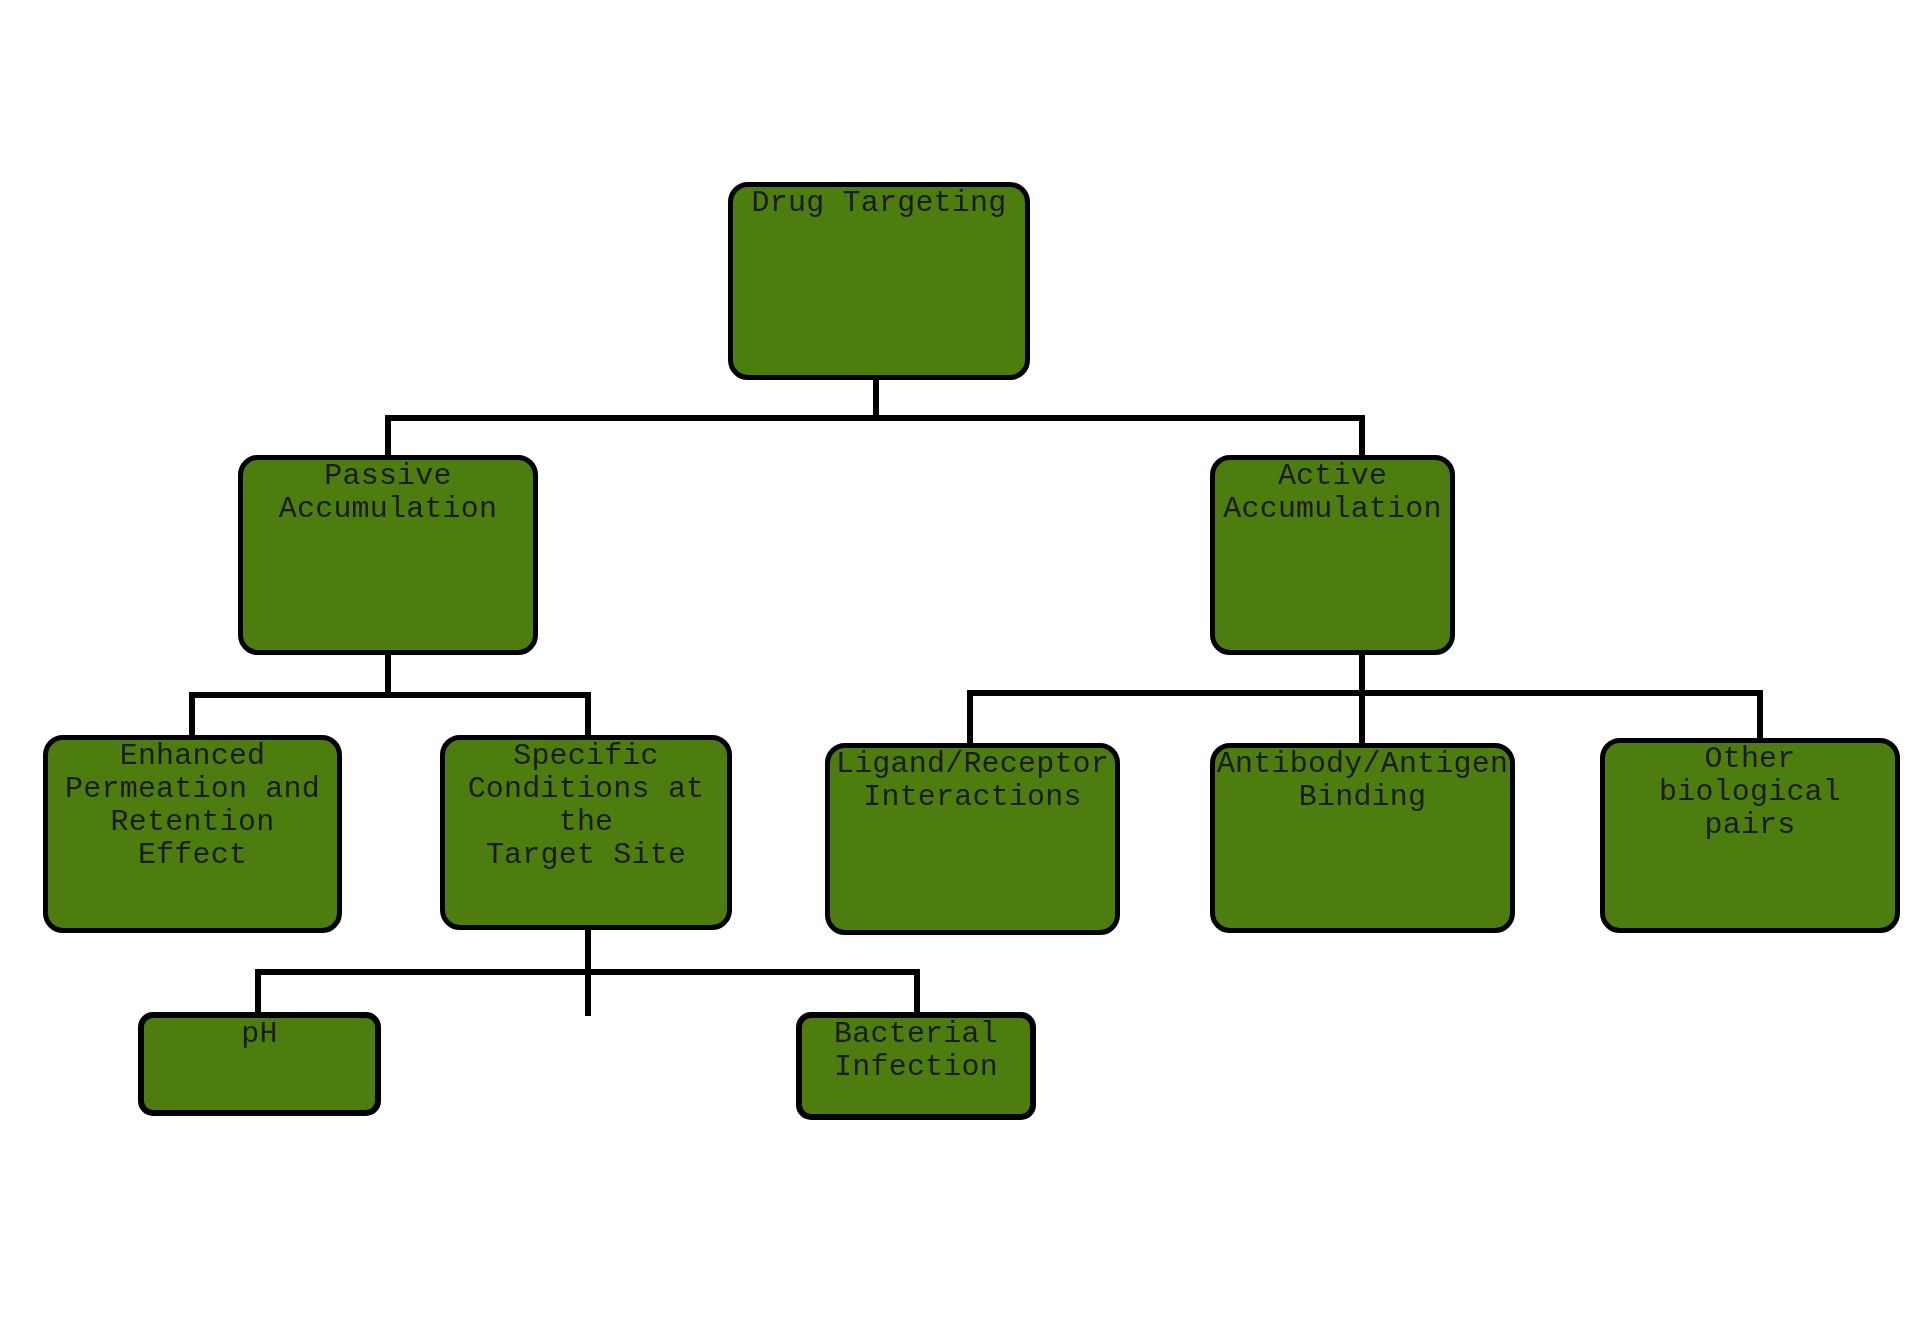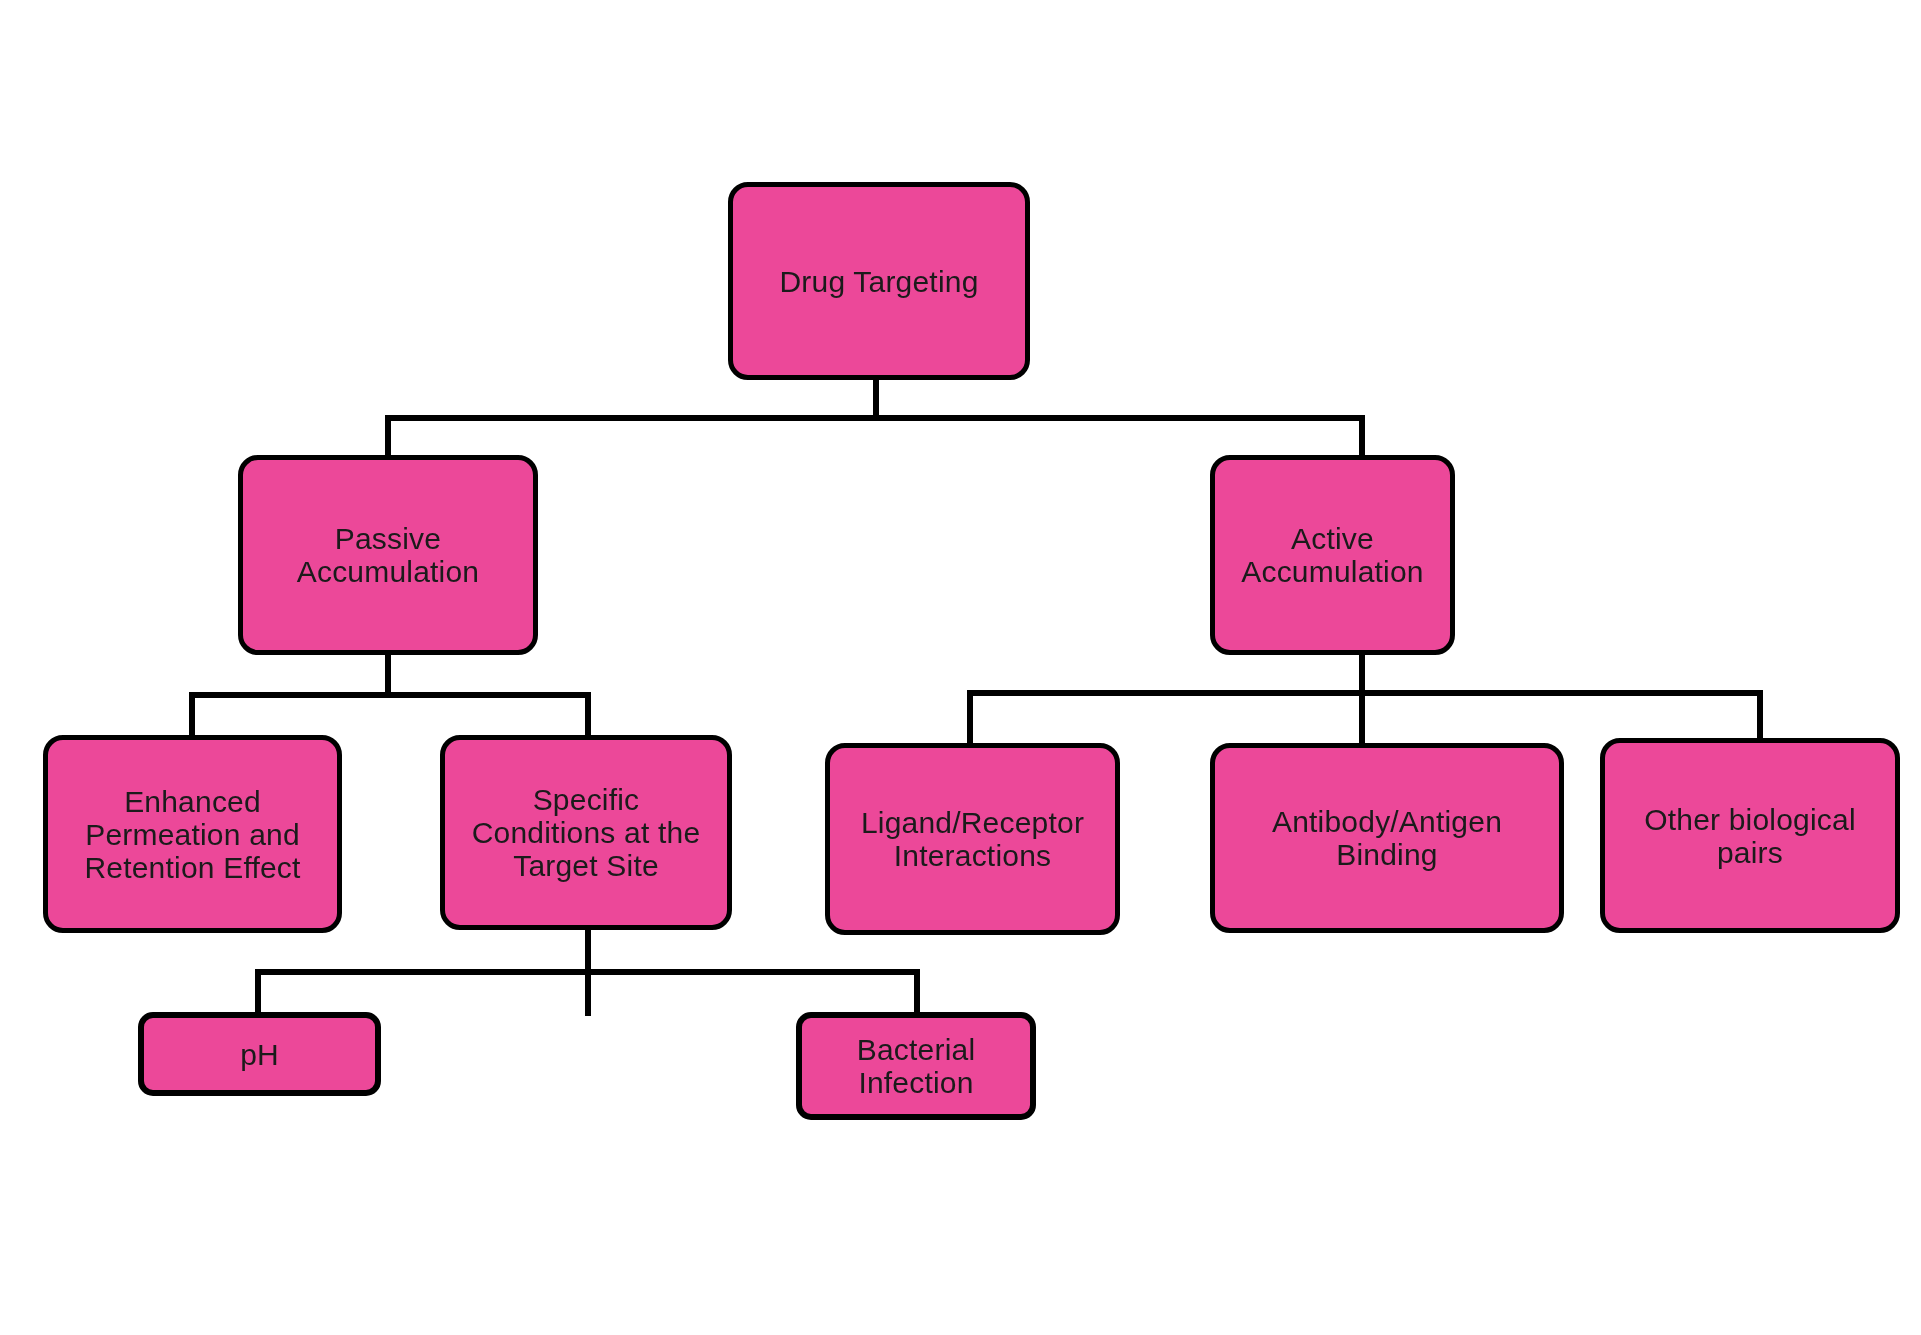--- a/index.html
+++ b/index.html
@@ -9,44 +9,45 @@
     height: 1335px;
     background: #ffffff;
     font-family: "Liberation Sans", sans-serif;
     overflow: hidden;
   }
   .node {
     position: absolute;
     box-sizing: border-box;
     border: 5px solid #000000;
     border-radius: 20px;
-    background: #ec4899;
+    background: #4d7c0f;
     display: flex;
-    align-items: center;
+    align-items: flex-start;
     justify-content: center;
     text-align: center;
     color: #1b1b1b;
     font-size: 30px;
     line-height: 33px;
     white-space: pre-line;
     letter-spacing: 0.2px;
+    font-family: Liberation Mono, monospace;
   }
   .node.small { border-radius: 15px; border-width: 6px; }
   .line { position: absolute; background: #000000; }
 
   
   #n-drug       { left: 728px;  top: 182px;  width: 302px; height: 198px; }
   #n-passive    { left: 238px;  top: 455px;  width: 300px; height: 200px; }
   #n-active     { left: 1210px; top: 455px;  width: 245px; height: 200px; }
   #n-enhanced   { left: 43px;   top: 735px;  width: 299px; height: 198px; }
   #n-specific   { left: 440px;  top: 735px;  width: 292px; height: 195px; }
   #n-ligand     { left: 825px;  top: 743px;  width: 295px; height: 192px; }
-  #n-antibody   { left: 1210px; top: 743px;  width: 354px; height: 190px; }
+  #n-antibody   { left: 1210px; top: 743px;  width: 305px; height: 190px; }
   #n-other      { left: 1600px; top: 738px;  width: 300px; height: 195px; }
-  #n-ph         { left: 138px;  top: 1012px; width: 243px; height: 84px; }
+  #n-ph         { left: 138px;  top: 1012px; width: 243px; height: 104px; }
   #n-enzymes    { left: 467px;  top: 1012px; width: 243px; height: 108px; }
   #n-bacterial  { left: 796px;  top: 1012px; width: 240px; height: 108px; }
 
   
   #c-drug-stem      { left: 873px;  top: 378px; width: 6px;   height: 42px; }
   #c-l1-bar         { left: 385px;  top: 415px; width: 980px; height: 6px; }
   #c-l1-drop-left   { left: 385px;  top: 415px; width: 6px;   height: 44px; }
   #c-l1-drop-right  { left: 1359px; top: 415px; width: 6px;   height: 44px; }
 
   #c-passive-stem   { left: 385px;  top: 652px; width: 6px;   height: 46px; }

